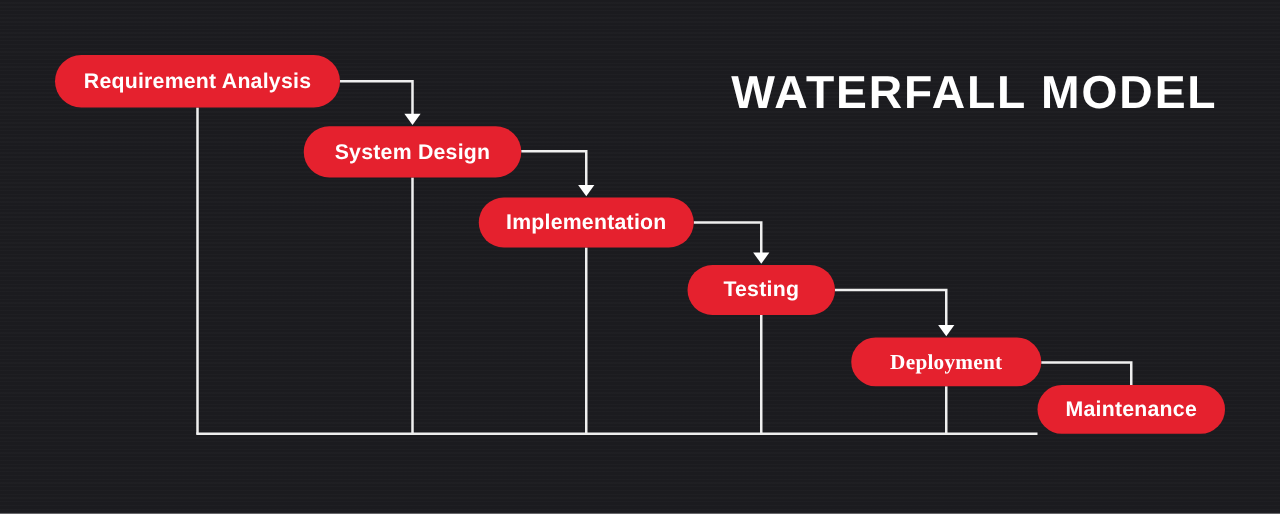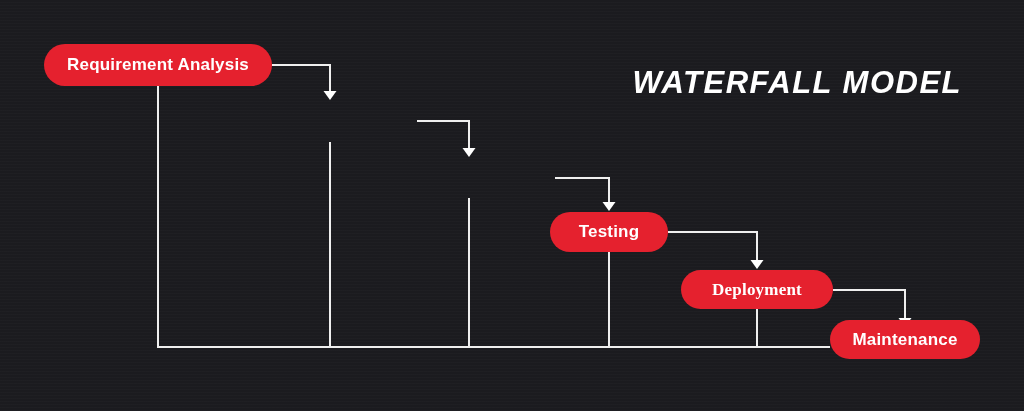--- a/index.html
+++ b/index.html
@@ -18,27 +18,26 @@
     background-image: repeating-linear-gradient(
       0deg,
       rgba(255,255,255,0.015) 0px, rgba(255,255,255,0.015) 1px,
       transparent 1px, transparent 3px
     );
   }
   .title {
     position: absolute;
     top: 49px;
     right: 46px;
-    margin: 16px;
+    margin: 4px;
     color: #ffffff;
-    font-size: 31px;
+    font-size: 37px;
     font-weight: 800;
     letter-spacing: 1.5px;
     white-space: nowrap;
-    font-style: italic;
   }
   .connector-svg {
     position: absolute;
     left: 0;
     top: 0;
     width: 1024px;
     height: 411px;
   }
   .connector-svg polyline, .connector-svg line {
     fill: none;
@@ -102,27 +101,33 @@
     <g>
       <polyline points="833,290 905,290 905,319"></polyline>
       <polygon points="898.5,318 911.5,318 905,327"></polygon>
     </g>
   </svg>
 
   <div class="stage" style="left:44px; top:44px; width:228px; height:42px;">
     <span>Requirement Analysis</span>
   </div>
 
+  <div class="stage" style="left:243px; top:101px; width:174px; height:41px;">
+    <span>System Design</span>
+  </div>
 
+  <div class="stage" style="left:383px; top:158px; width:172px; height:40px;">
+    <span>Implementation</span>
+  </div>
 
   <div class="stage" style="left:550px; top:212px; width:118px; height:40px;text-align:right;">
     <span>Testing</span>
   </div>
 
   <div class="stage" style="left:681px; top:270px; width:152px; height:39px;font-family:Liberation Serif, serif;">
     <span>Deployment</span>
   </div>
 
-  <div class="stage" style="left:830px; top:320px; width:150px; height:39px;">
+  <div class="stage" style="left:830px; top:308px; width:150px; height:39px;">
     <span>Maintenance</span>
   </div>
 
 </div>
 
 </body></html>

